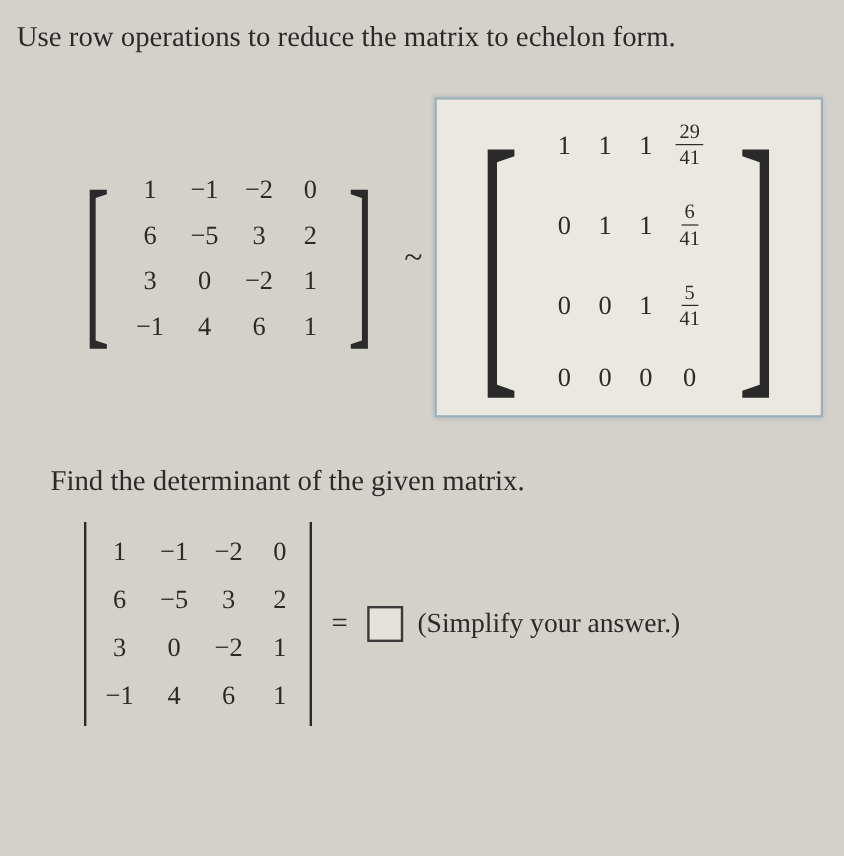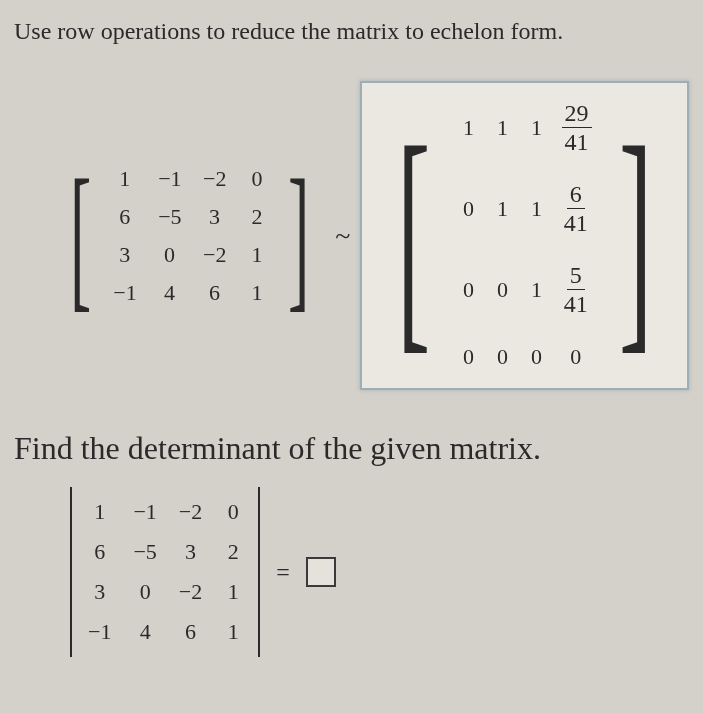--- a/index.html
+++ b/index.html
@@ -65,38 +65,39 @@
       padding: 12px 4px;
     }
     .cell {
       min-width: 18px;
       text-align: center;
     }
     .frac {
       display: inline-flex;
       flex-direction: column;
       align-items: center;
-      font-size: 24px;
+      font-size: 17px;
       line-height: 1;
       vertical-align: middle;
     }
     .frac .num {
       border-bottom: 1.5px solid #2a2a2a;
       padding: 0 3px 2px 3px;
     }
     .frac .den {
       padding-top: 2px;
     }
     .tilde {
       font-size: 28px;
       margin: 0 -4px;
     }
     .find-text {
-      font-size: 32px;
+      font-size: 24px;
       margin-bottom: 20px;
+      margin-left: 28px;
     }
     .determinant-row {
       display: flex;
       align-items: center;
       gap: 12px;
       margin-left: 56px;
     }
     .det-container {
       display: flex;
       align-items: center;
@@ -221,13 +222,14 @@
       <span class="cell">1</span>
       <span class="cell">−1</span>
       <span class="cell">4</span>
       <span class="cell">6</span>
       <span class="cell">1</span>
     </div>
     <div class="det-bar"></div>
   </div>
   <span class="equals">=</span>
   <span class="answer-box"></span>
+  <span class="simplify">(Simplify your answer.)</span>
 </div>
 
 </body></html>

